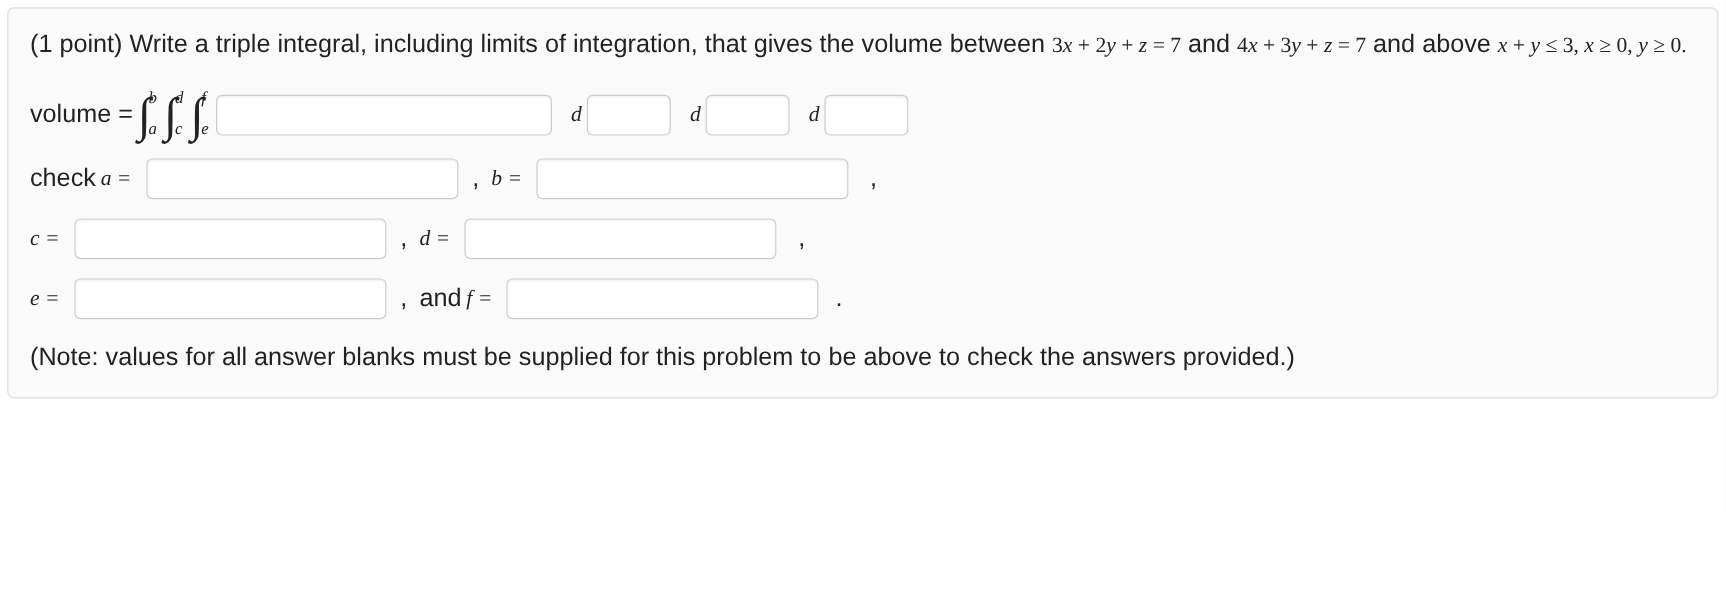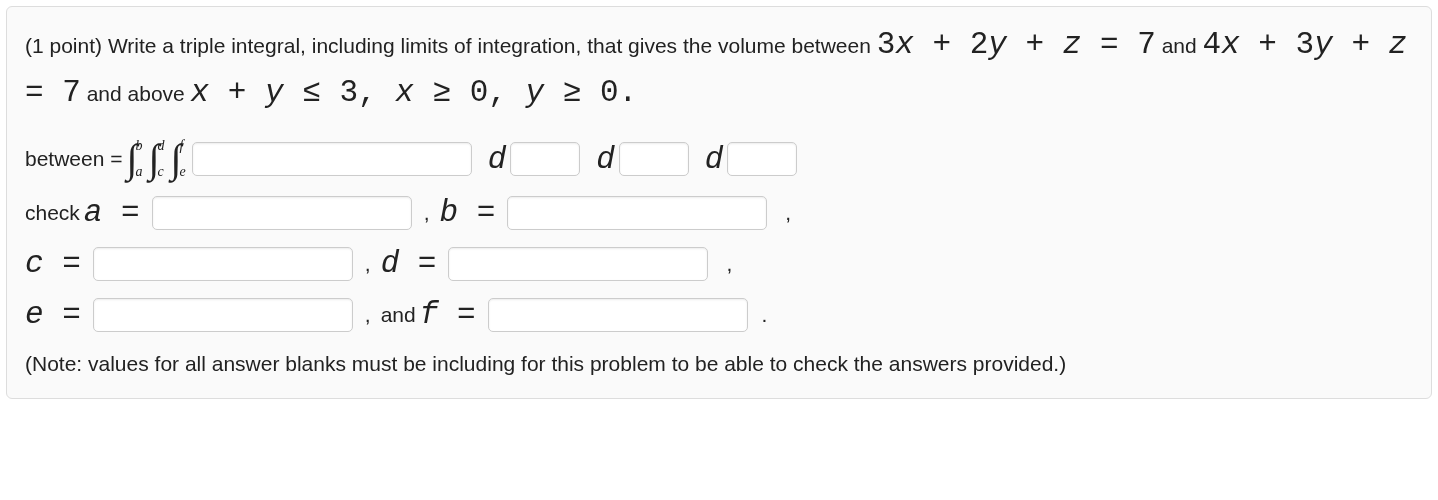--- a/index.html
+++ b/index.html
@@ -24,23 +24,23 @@
     margin-bottom: 22px;
   }
   .row {
     display: flex;
     align-items: center;
     flex-wrap: wrap;
     margin-bottom: 16px;
     gap: 4px;
   }
   .math {
-    font-family: Liberation Mono, monospace;
+    font-family: Liberation Serif, serif;
     font-style: italic;
-    font-size: 31px;
+    font-size: 18px;
   }
   .math .num, .math .op {
     font-style: normal;
   }
   .input {
     display: inline-block;
     background: #fff;
     border: 1px solid #ccc;
     border-radius: 5px;
     box-shadow: inset 0 1px 2px rgba(0,0,0,0.08);
@@ -80,21 +80,21 @@
 </head>
 <body>
 
 <div class="problem-box">
 
   <div class="prompt">
     <span>(1 point) </span><span>Write a triple integral, including limits of integration, that gives the volume between </span><span class="math"><span class="num">3</span>x<span class="op"> + </span><span class="num">2</span>y<span class="op"> + </span>z<span class="op"> = </span><span class="num">7</span></span><span> and </span><span class="math"><span class="num">4</span>x<span class="op"> + </span><span class="num">3</span>y<span class="op"> + </span>z<span class="op"> = </span><span class="num">7</span></span><span> and above </span><span class="math">x<span class="op"> + </span>y<span class="op"> ≤ </span><span class="num">3</span><span class="op">, </span>x<span class="op"> ≥ </span><span class="num">0</span><span class="op">, </span>y<span class="op"> ≥ </span><span class="num">0.</span></span>
   </div>
 
   <div class="row">
-    <span>between = </span>
+    <span>volume = </span>
     <span class="intsym">
       <span class="bigint">∫</span>
       <span class="limits">
           <span class="up">b</span>
           <span>a</span>
         </span>
     </span>
     <span class="intsym">
       <span class="bigint">∫</span>
       <span class="limits">
@@ -149,15 +149,15 @@
     <span style="width:4px;"></span>
     <span class="input med"></span>
     <span style="margin:0 6px 0 8px;">, </span>
     <span>and </span>
     <span class="math">f =</span>
     <span style="width:4px;"></span>
     <span class="input med"></span>
     <span style="margin-left:10px;"> .</span>
   </div>
 
-  <div class="note">(Note: values for all answer blanks must be including for this problem to be able to check the answers provided.)</div>
+  <div class="note">(Note: values for all answer blanks must be supplied for this problem to be above to check the answers provided.)</div>
 
 </div>
 
 </body></html>

